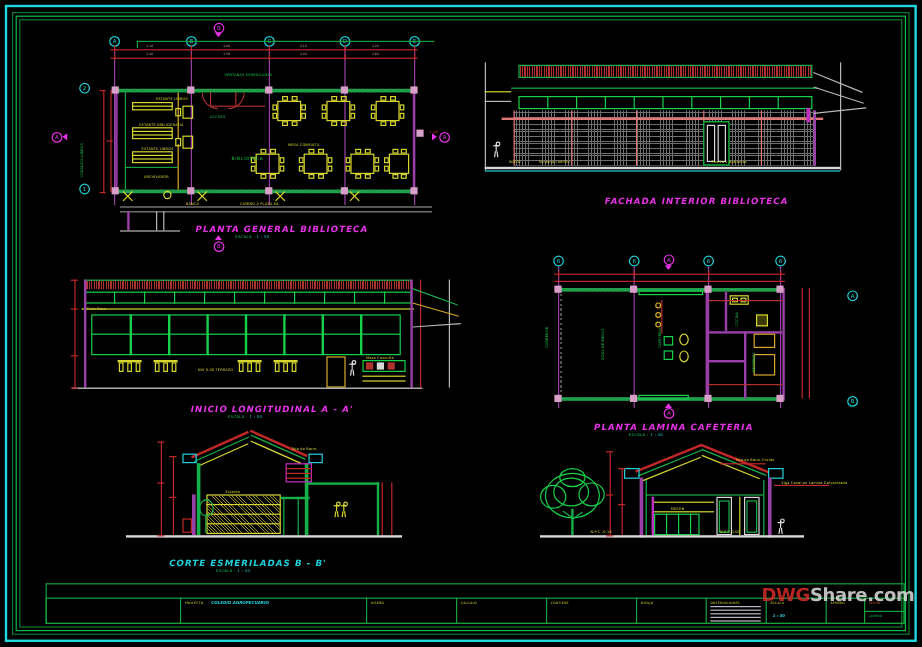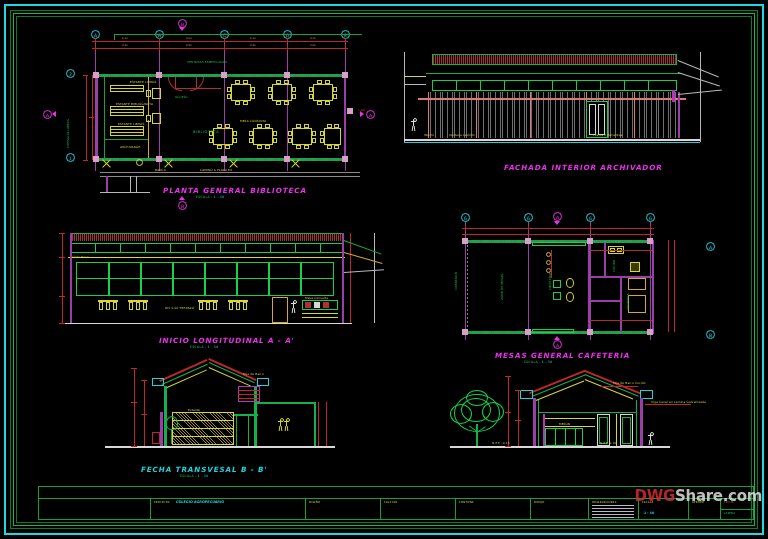--- a/index.html
+++ b/index.html
@@ -346,21 +346,21 @@
 
     <div class="ln" style="left:678px;top:60px;width:44px;height:1px;background:#b8b8b8;transform:rotate(22deg);transform-origin:0 0;"></div>
     <div class="ln" style="left:678px;top:72px;width:44px;height:1px;background:#b8b8b8;transform:rotate(18deg);transform-origin:0 0;"></div>
     <div class="ln" style="left:678px;top:94px;width:44px;height:1px;background:#b8b8b8;transform:rotate(-6deg);transform-origin:0 0;"></div>
     <div class="ln vl" style="left:672px;top:90px;height:12px;width:3px;background:#c030c0;"></div>
 
     <div class="tx tx-y" style="left:424px;top:133px;">INICIO</div>
     <div class="tx tx-y" style="left:449px;top:133px;">Ventana Ladrillo</div>
     <div class="tx tx-y" style="left:593px;top:133px;">Puerta 2 Batientes</div>
 
-    <div class="ttl ttl-mag" style="left:504px;top:163px;">FACHADA INTERIOR ARCHIVADOR</div>
+    <div class="ttl ttl-mag" style="left:504px;top:163px;">FACHADA INTERIOR BIBLIOTECA</div>
   </div>
 
   <div>
 
     <div class="bx roofh" style="left:70px;top:233px;width:273px;height:8px;border-top:1px solid #16b04a;"></div>
     <div class="bx" style="left:70px;top:243px;width:273px;height:10px;border:1px solid #16d04a;"></div>
     <div class="ln vl" style="left:95px;top:243px;height:10px;background:#16d04a;"></div>
     <div class="ln vl" style="left:120px;top:243px;height:10px;background:#16d04a;"></div>
     <div class="ln vl" style="left:145px;top:243px;height:10px;background:#16d04a;"></div>
     <div class="ln vl" style="left:170px;top:243px;height:10px;background:#16d04a;"></div>
@@ -516,21 +516,21 @@
 
     <div class="ln hl" style="left:590px;top:250px;width:62px;background:#b03030;"></div>
     <div class="ln hl" style="left:590px;top:320px;width:62px;background:#b03030;"></div>
 
     <div class="tx tx-g vtx" style="left:500px;top:300px;">ZONA DE MESAS</div>
     <div class="tx tx-g vtx" style="left:548px;top:290px;">CAFETERIA</div>
     <div class="tx tx-g vtx" style="left:612px;top:272px;">COCINA</div>
     <div class="tx tx-g vtx" style="left:626px;top:310px;">DESPENSA</div>
     <div class="tx tx-g vtx" style="left:454px;top:290px;">CORREDOR</div>
 
-    <div class="ttl ttl-mag" style="left:495px;top:351px;">MESAS GENERAL CAFETERIA</div>
+    <div class="ttl ttl-mag" style="left:495px;top:351px;">PLANTA LAMINA CAFETERIA</div>
     <div class="sub" style="left:524px;top:360px;">
       <span>ESCALA :</span>
       <i>1 : 50</i>
     </div>
   </div>
 
   <div>
 
     <div class="ln" style="left:160px;top:380px;width:52px;height:2px;background:#c02727;transform:rotate(-24deg);transform-origin:0 100%;"></div>
     <div class="ln" style="left:209px;top:358px;width:52px;height:2px;background:#c02727;transform:rotate(24deg);transform-origin:0 0;"></div>
@@ -591,21 +591,21 @@
     <div class="ln hl" style="left:131px;top:368px;width:6px;background:#c02727;"></div>
     <div class="ln hl" style="left:131px;top:402px;width:6px;background:#c02727;"></div>
     <div class="ln hl" style="left:131px;top:446px;width:6px;background:#c02727;"></div>
     <div class="ln hl" style="left:141px;top:380px;width:6px;background:#c02727;"></div>
     <div class="ln hl" style="left:141px;top:414px;width:6px;background:#c02727;"></div>
     <div class="ln vl" style="left:326px;top:402px;height:44px;background:#c02727;"></div>
 
     <div class="tx tx-y" style="left:243px;top:372px;">Teja de Barro</div>
     <div class="tx tx-y" style="left:188px;top:408px;">Estante</div>
 
-    <div class="ttl ttl-cy" style="left:141px;top:465px;">FECHA TRANSVESAL B - B'</div>
+    <div class="ttl ttl-cy" style="left:141px;top:465px;">CORTE ESMERILADAS B - B'</div>
     <div class="sub" style="left:180px;top:474px;">
       <span>ESCALA :</span>
       <i>1 : 50</i>
     </div>
   </div>
 
   <div>
 
     <div class="ln" style="left:530px;top:392px;width:60px;height:2px;background:#c02727;transform:rotate(-22deg);transform-origin:0 100%;"></div>
     <div class="ln" style="left:585px;top:370px;width:60px;height:2px;background:#c02727;transform:rotate(22deg);transform-origin:0 0;"></div>

